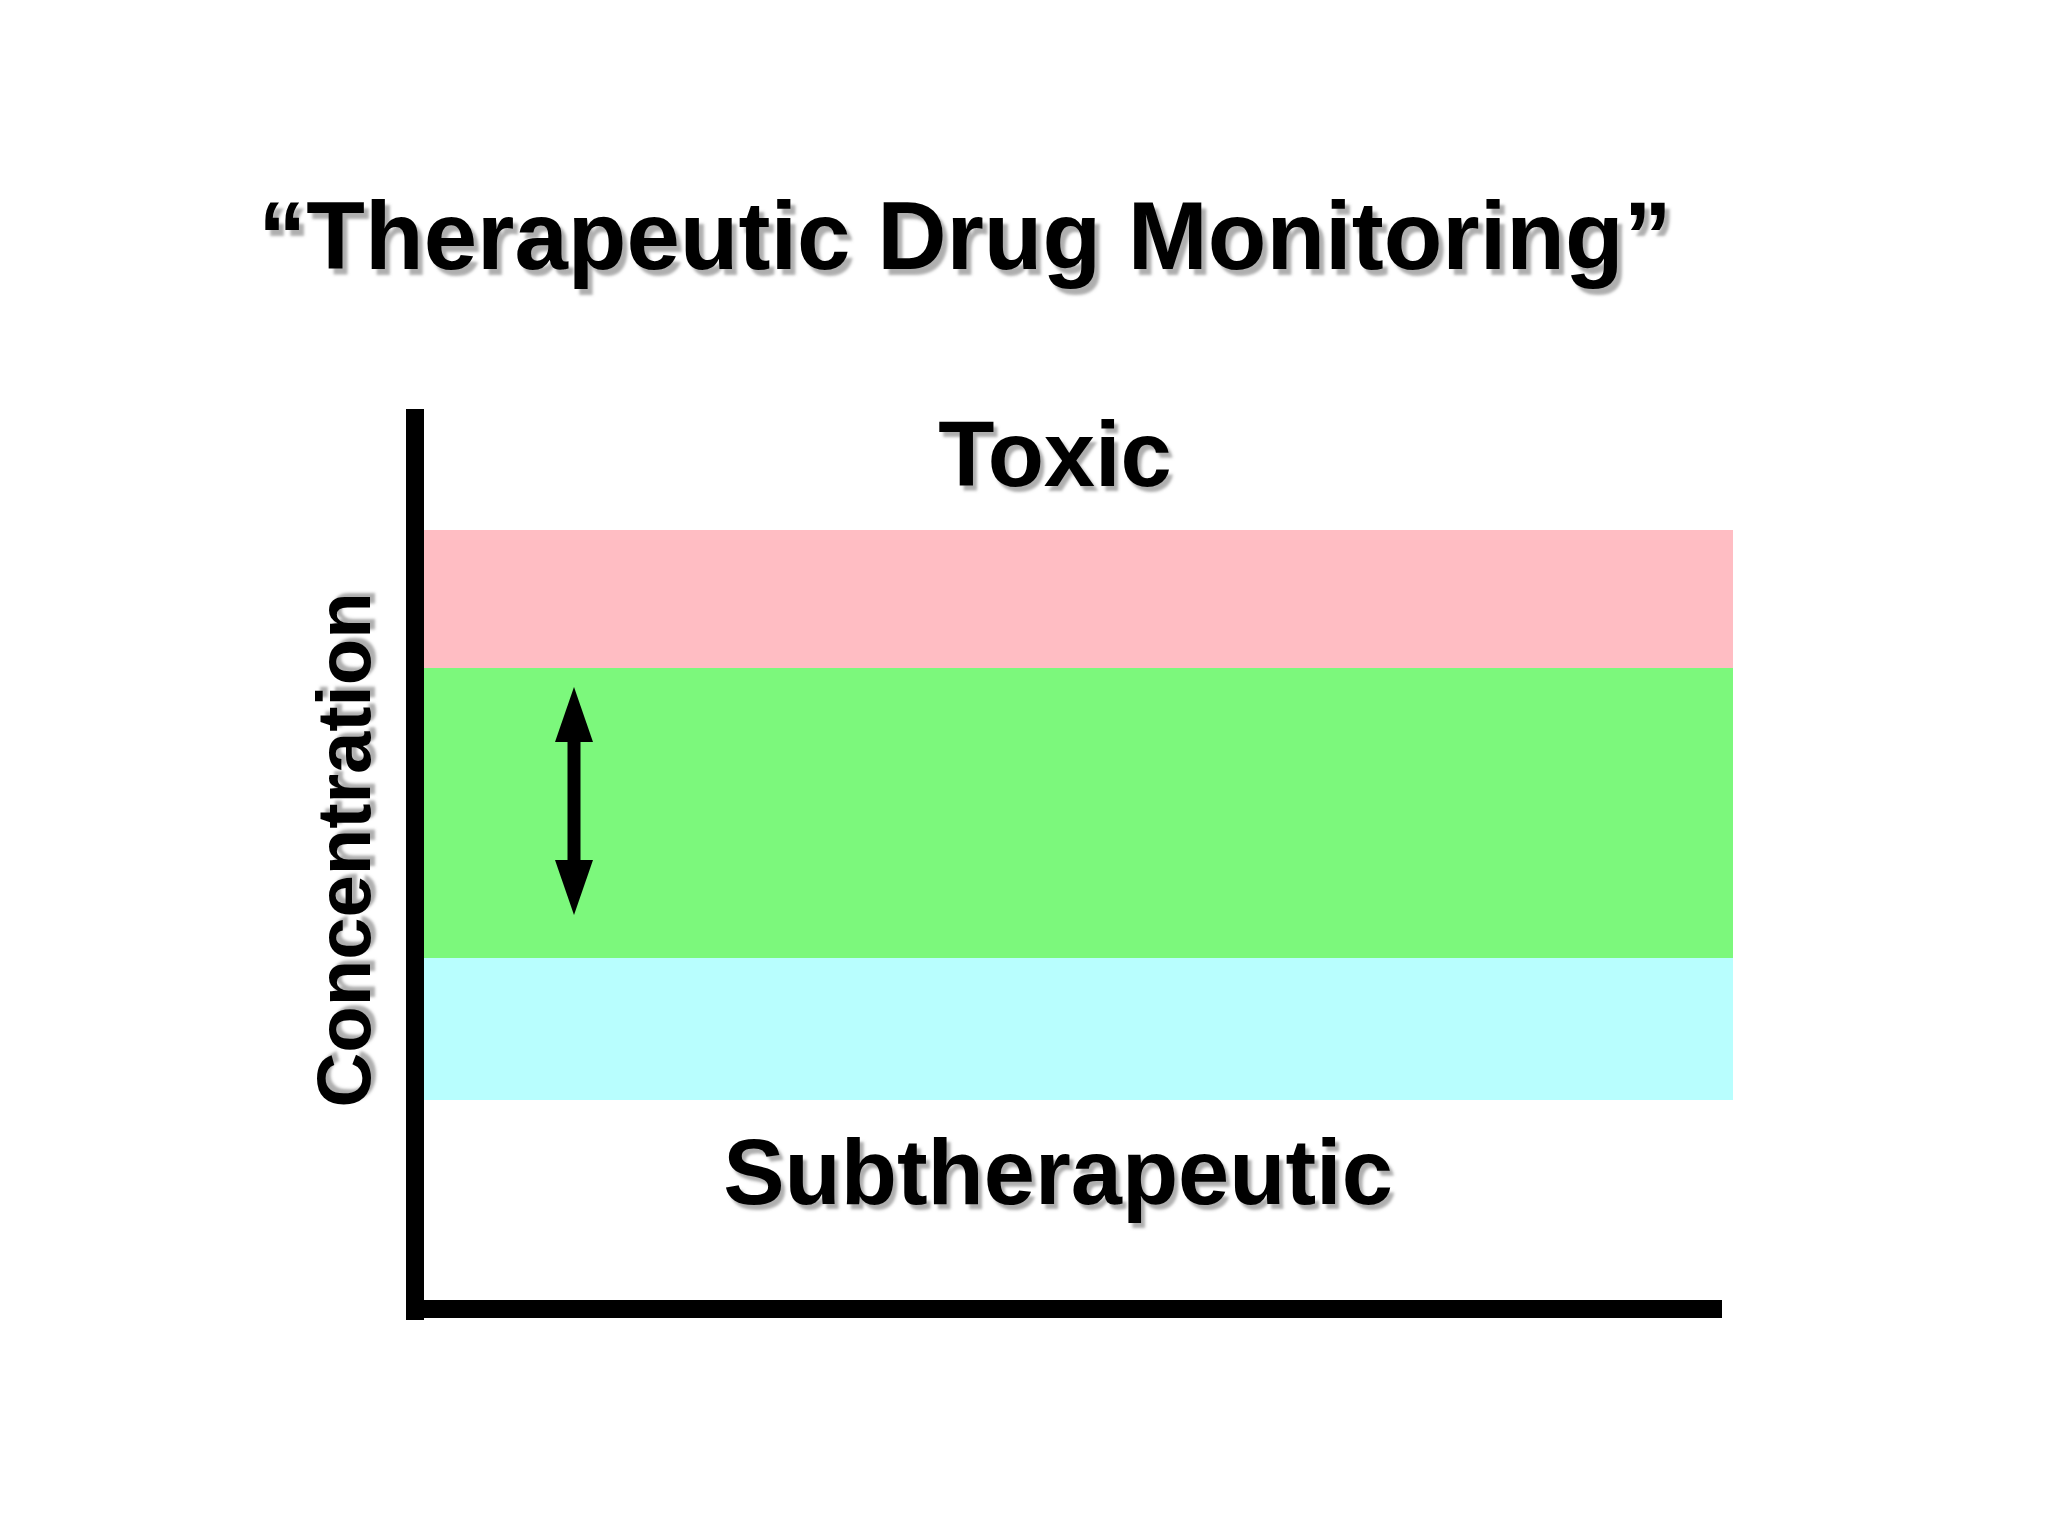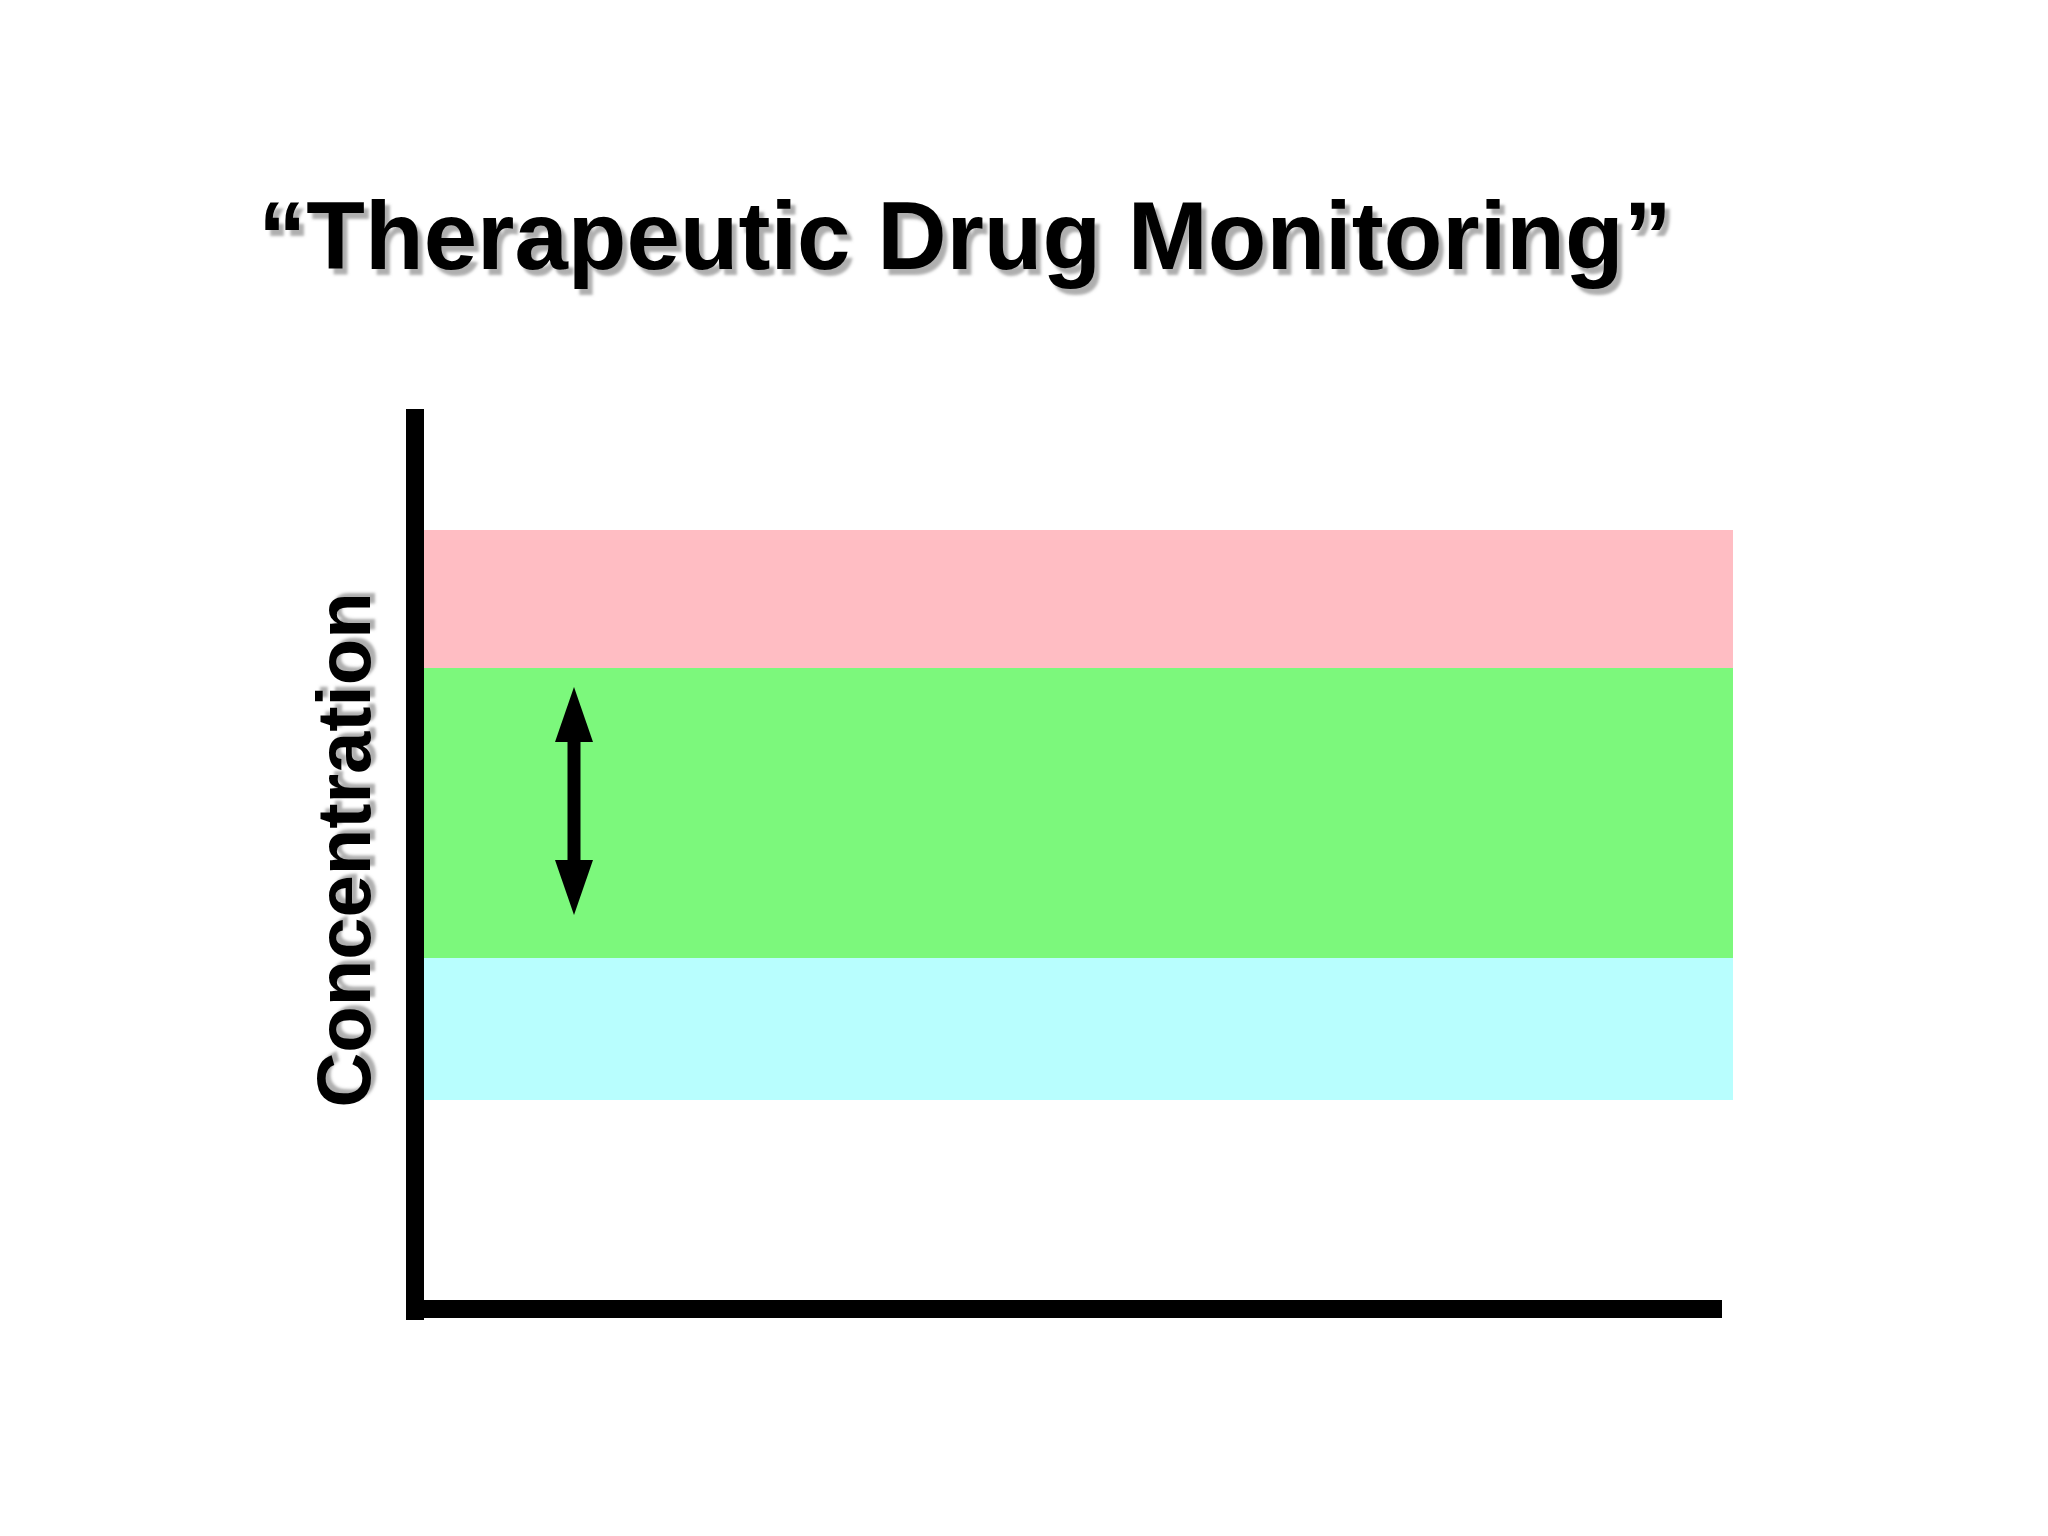--- a/index.html
+++ b/index.html
@@ -84,20 +84,22 @@
 
   <div class="axis axis-y"></div>
   <div class="axis axis-x"></div>
 
   <div class="y-axis-label">Concentration</div>
 
   <div class="band band-toxic" style="background: rgb(255, 189, 195);"></div>
   <div class="band band-target" style="background: rgb(124, 248, 124);"></div>
   <div class="band band-sub" style="background: rgb(184, 254, 254);"></div>
 
+  <div class="label label-toxic">Toxic</div>
+  <div class="label label-subtherapeutic">Subtherapeutic</div>
 
   <svg class="range-arrow" viewBox="0 0 40 228" xmlns="http://www.w3.org/2000/svg">
     <polygon points="20,0 1,55 39,55" fill="#000000"></polygon>
     <rect x="13.5" y="48" width="13" height="132" fill="#000000"></rect>
     <polygon points="20,228 1,173 39,173" fill="#000000"></polygon>
   </svg>
 
 </div>
 
 </body></html>

